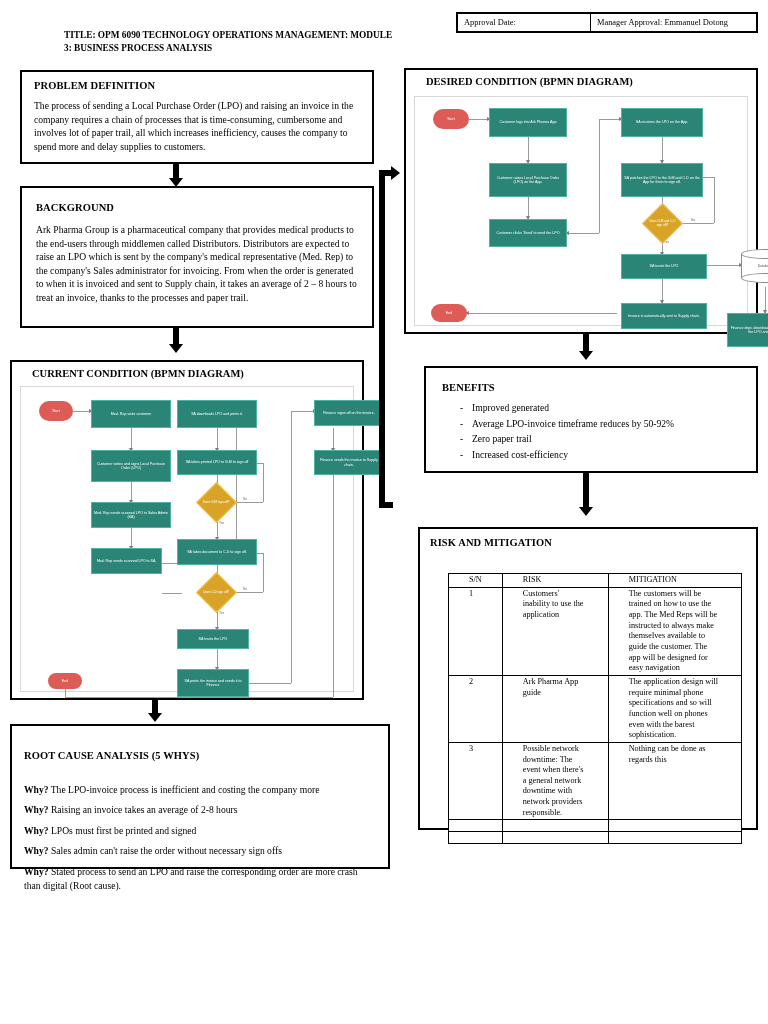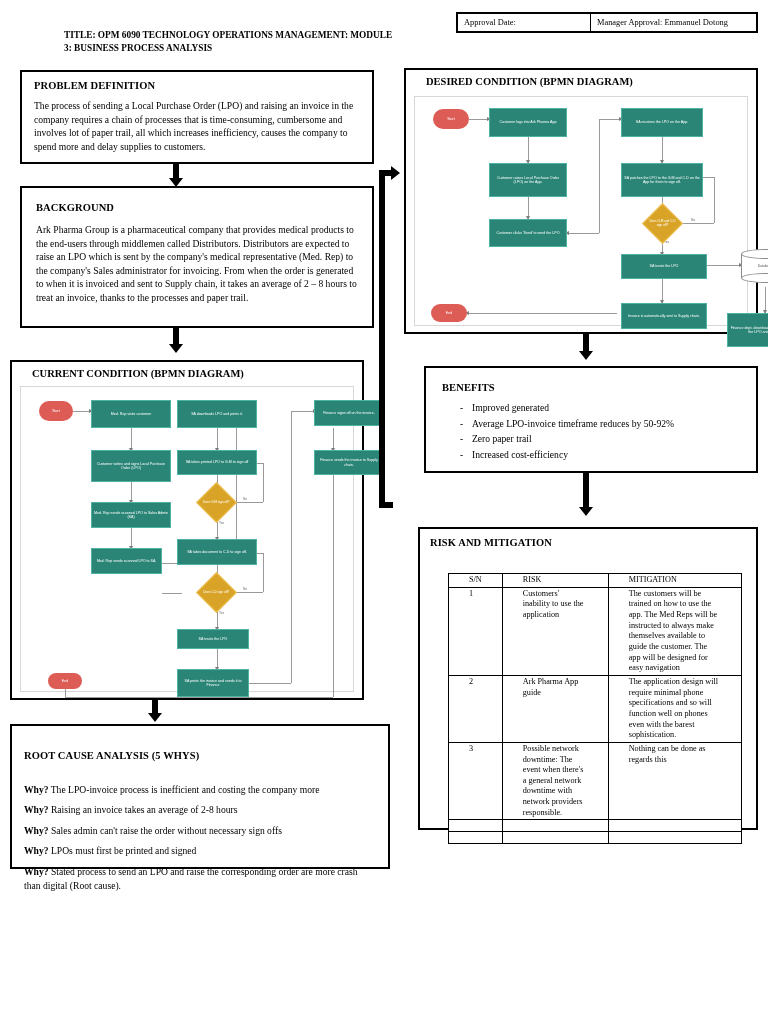--- a/index.html
+++ b/index.html
@@ -402,22 +402,22 @@
     <div class="ba-stem" style="left:379px; top:502px; width:14px; height:6px;"></div>
     <div class="ba-stem" style="left:379px; top:170px; width:14px; height:6px;"></div>
     <div class="ba-head right" style="left:391px; top:166px;"></div>
   </div>
 
   <div class="panel" id="root-panel">
     <div class="panel-title">ROOT CAUSE ANALYSIS (5 WHYS)</div>
     <div class="whys">
       <p><b>Why?</b><span> The LPO-invoice process is inefficient and costing the company more</span></p>
       <p><b>Why?</b><span> Raising an invoice takes an average of 2-8 hours</span></p>
+      <p><b>Why?</b><span> LPOs must first be printed and signed</span></p>
       <p><b>Why?</b><span> Sales admin can't raise the order without necessary sign offs</span></p>
-      <p><b>Why?</b><span> LPOs must first be printed and signed</span></p>
       <p><b>Why?</b><span> Stated process to send an LPO and raise the corresponding order are more crash than digital (Root cause).</span></p>
     </div>
   </div>
 
   <div class="panel" id="desired-panel">
     <div class="bpmn-head">DESIRED CONDITION (BPMN DIAGRAM)</div>
     <div class="bpmn-canvas" style="top:26px;">
 
       <div class="ln lnh" style="left:54px; top:22px; width:20px;"></div>
       <div class="ah r" style="left:72px; top:19.5px;"></div>

